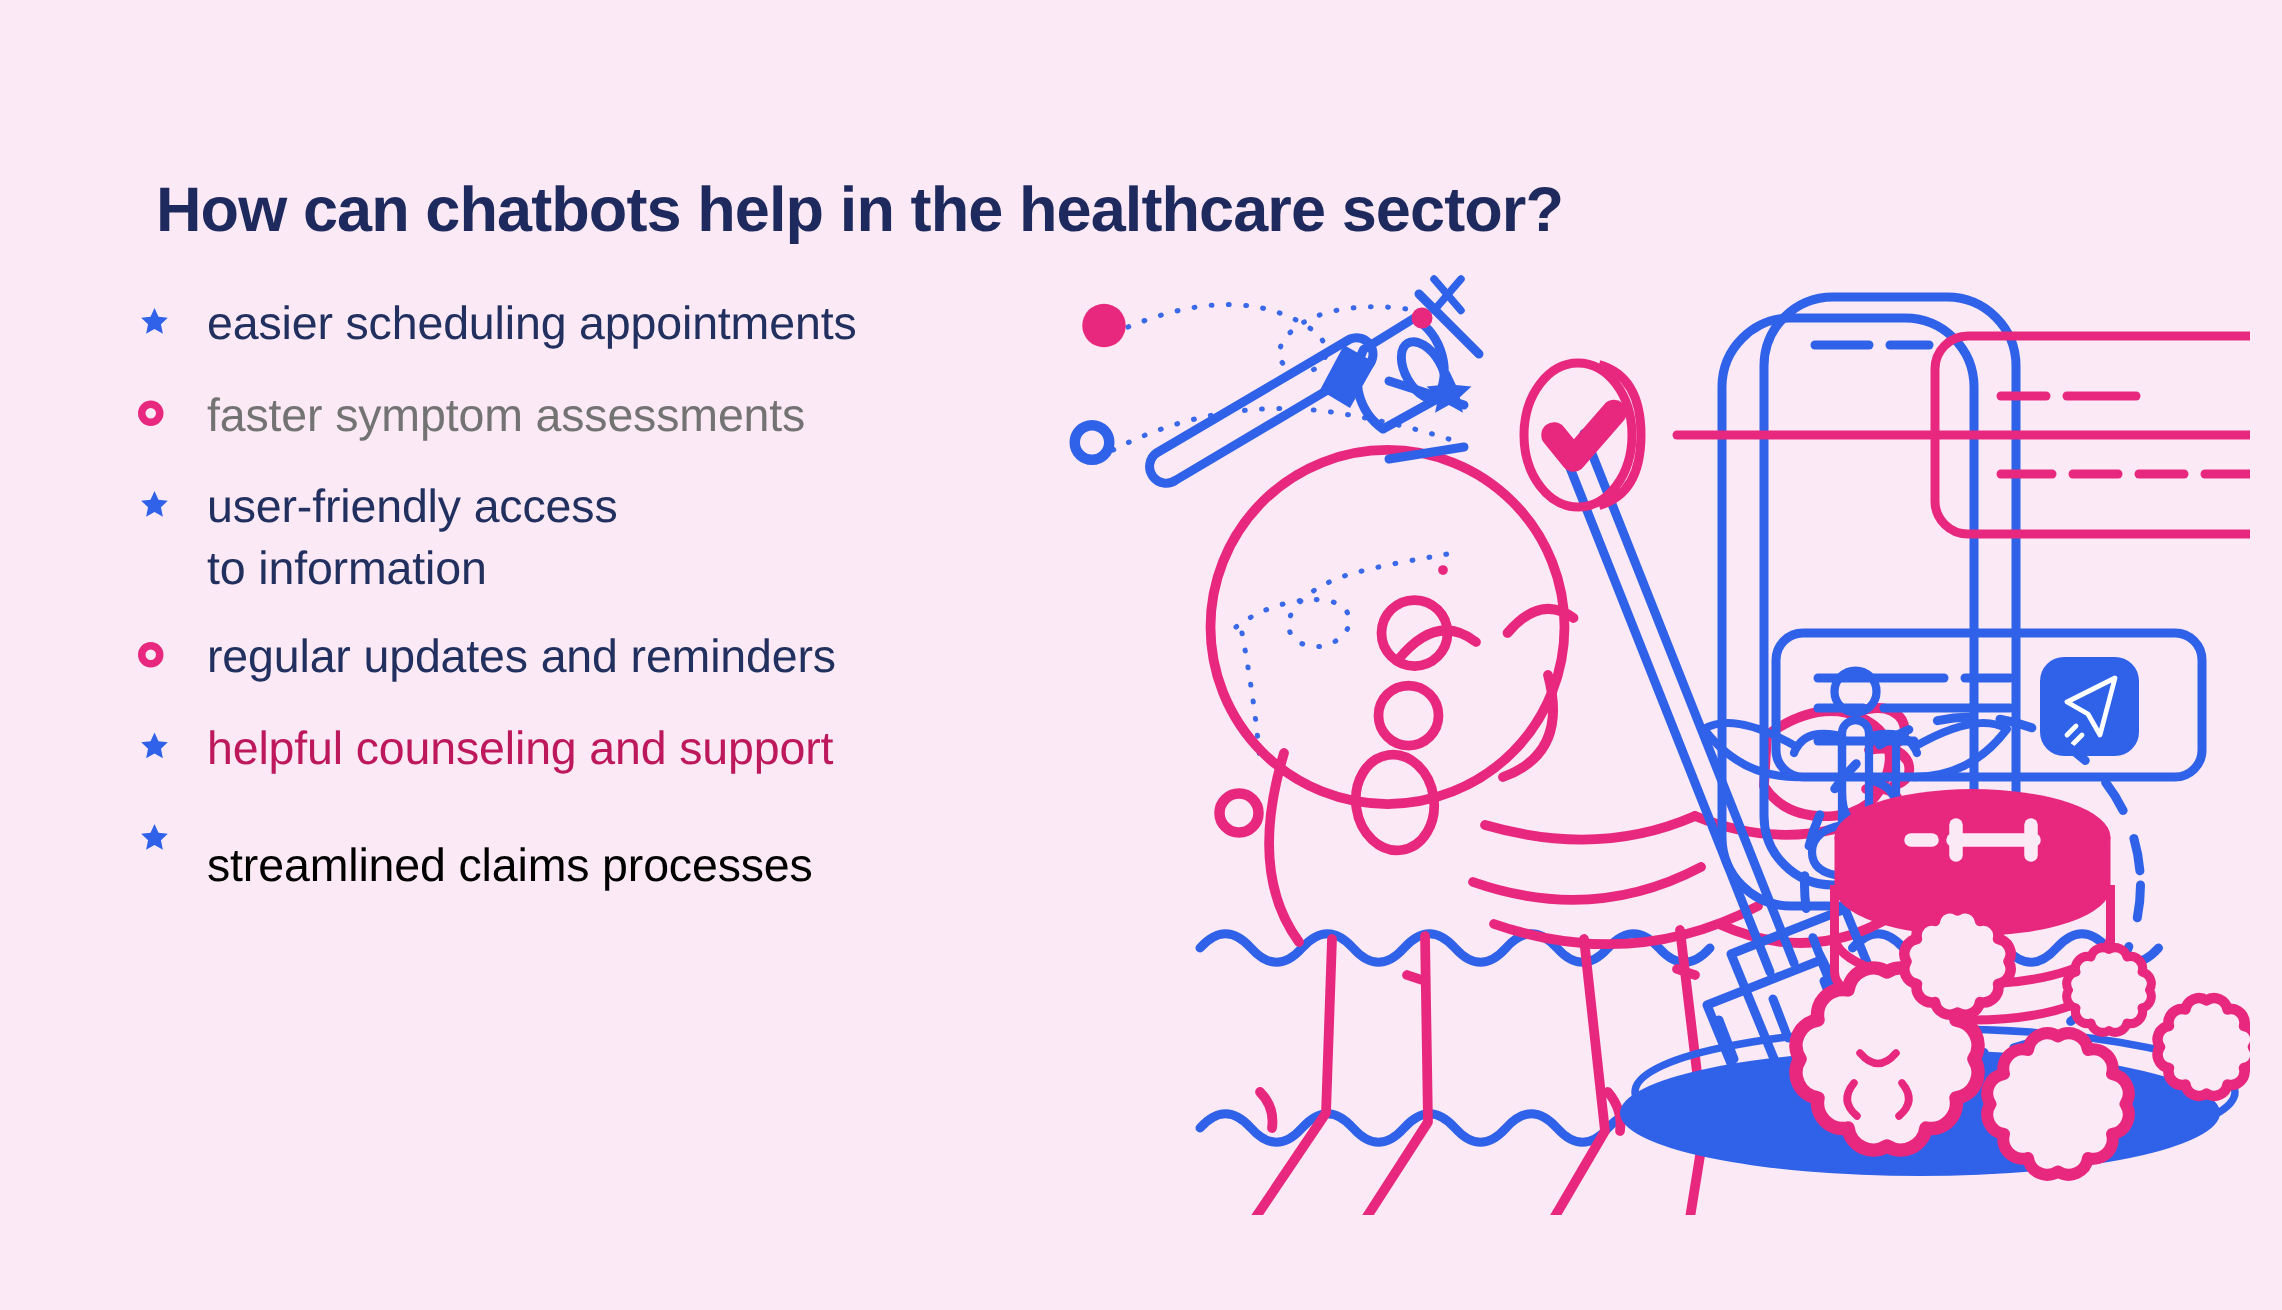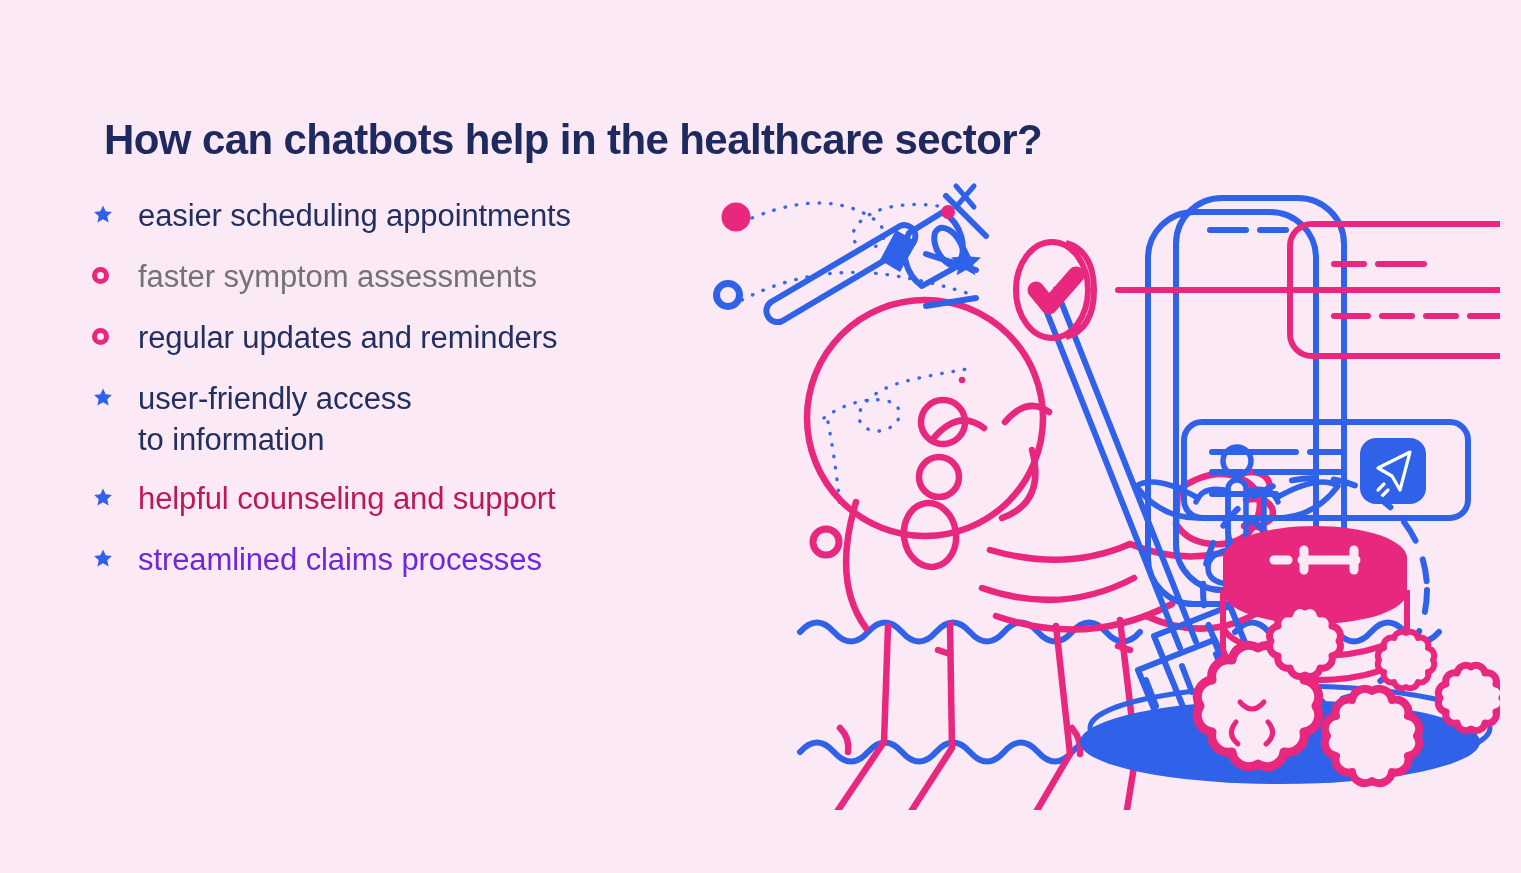--- a/index.html
+++ b/index.html
@@ -108,54 +108,54 @@
         <span class="bullet-text" style="color: rgb(34, 48, 95);">easier scheduling appointments</span>
       </li>
       <li class="bullet-item">
         <span class="bullet-marker">
           <span class="marker-ring" style="border-color: rgb(232, 40, 127);"></span>
         </span>
         <span class="bullet-text" style="color: #737373;">faster symptom assessments</span>
       </li>
       <li class="bullet-item">
         <span class="bullet-marker">
-          <span class="marker-ring" style="border-color: rgb(232, 40, 127);"></span>
-        </span>
-        <span class="bullet-text" style="color: rgb(34, 48, 95);">regular updates and reminders</span>
-      </li>
-      <li class="bullet-item">
-        <span class="bullet-marker">
           <span class="marker-star">
             <svg width="22" height="22" viewBox="0 0 24 24" aria-hidden="true">
               <path d="M12 2.6 L14.9 8.9 L21.7 9.7 L16.7 14.4 L18.1 21.2 L12 17.8 L5.9 21.2 L7.3 14.4 L2.3 9.7 L9.1 8.9 Z" fill="#2f62e8"></path>
             </svg>
           </span>
         </span>
         <span class="bullet-text" style="color: rgb(34, 48, 95);">user-friendly access
 to information</span>
       </li>
       <li class="bullet-item">
         <span class="bullet-marker">
+          <span class="marker-ring" style="border-color: rgb(232, 40, 127);"></span>
+        </span>
+        <span class="bullet-text" style="color: rgb(34, 48, 95);">regular updates and reminders</span>
+      </li>
+      <li class="bullet-item">
+        <span class="bullet-marker">
           <span class="marker-star">
             <svg width="22" height="22" viewBox="0 0 24 24" aria-hidden="true">
               <path d="M12 2.6 L14.9 8.9 L21.7 9.7 L16.7 14.4 L18.1 21.2 L12 17.8 L5.9 21.2 L7.3 14.4 L2.3 9.7 L9.1 8.9 Z" fill="#2f62e8"></path>
             </svg>
           </span>
         </span>
         <span class="bullet-text" style="color: #be185d;">helpful counseling and support</span>
       </li>
       <li class="bullet-item">
         <span class="bullet-marker">
           <span class="marker-star">
             <svg width="22" height="22" viewBox="0 0 24 24" aria-hidden="true">
               <path d="M12 2.6 L14.9 8.9 L21.7 9.7 L16.7 14.4 L18.1 21.2 L12 17.8 L5.9 21.2 L7.3 14.4 L2.3 9.7 L9.1 8.9 Z" fill="#2f62e8"></path>
             </svg>
           </span>
         </span>
-        <span class="bullet-text" style="color: #6d28d9;">streamlined claims processes</span>
+        <span class="bullet-text" style="color: #000000; margin-top: 17px;">streamlined claims processes</span>
       </li>
     </ul>
 
   <div class="illustration">
     <svg width="800" height="660" viewBox="0 0 800 660" fill="none" xmlns="http://www.w3.org/2000/svg">
 
       <g stroke="#2f62e8" stroke-width="3.4" stroke-linecap="round" stroke-dasharray="0.5 11" fill="none" opacity="0.95">
         <path d="M52 68 C 110 44, 150 52, 175 70 C 196 86, 176 104, 160 96 C 144 88, 156 66, 186 58 C 210 52, 240 54, 264 62"></path>
         <path d="M42 150 C 96 122, 150 118, 196 126 C 236 133, 258 140, 276 146"></path>
         <path d="M124 268 C 150 248, 190 244, 198 258 C 206 272, 182 288, 166 278 C 150 268, 162 246, 196 234 C 222 226, 252 222, 272 218"></path>

